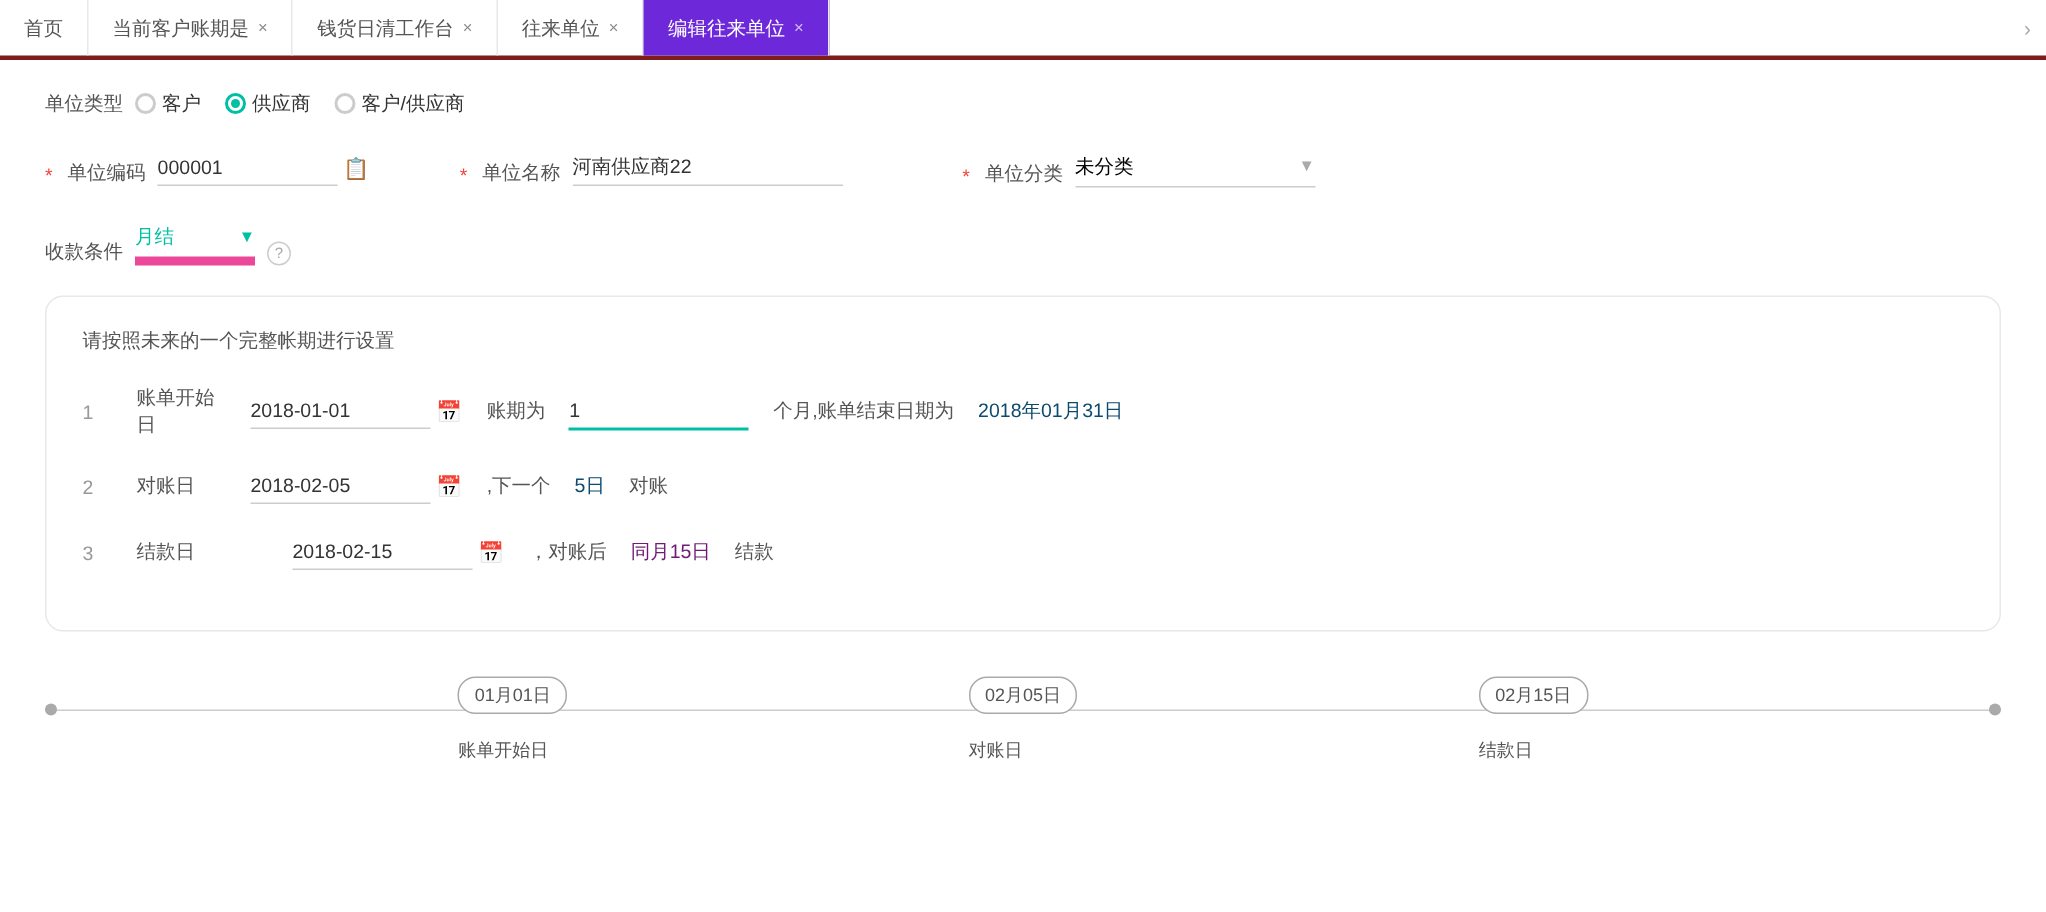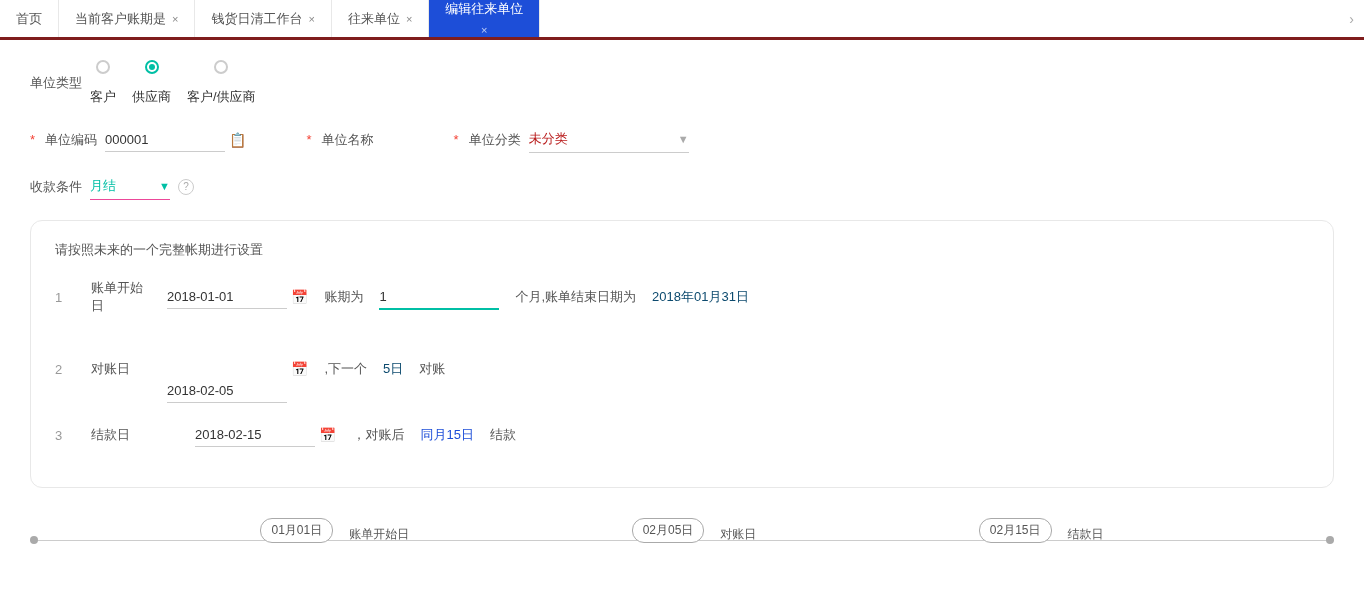--- a/index.html
+++ b/index.html
@@ -19,23 +19,22 @@
       padding: 0 16px;
       cursor: pointer;
       font-size: 13px;
       color: #555;
       border-right: 1px solid #e8e8e8;
       white-space: nowrap;
       gap: 6px;
       position: relative;
     }
     .tab.active {
-      background: #1d4ed8;
+      background: #6d28d9;
       color: #fff;
-      flex-direction: column;
     }
     .tab .close-icon {
       font-size: 11px;
       opacity: 0.7;
       cursor: pointer;
     }
     .tab.active .close-icon { color: #fff; }
     .tab-arrow {
       display: flex;
       align-items: center;
@@ -56,42 +55,41 @@
 
     
     .form-row {
       display: flex;
       align-items: center;
       margin-bottom: 20px;
       gap: 20px;
     }
     .form-group {
       display: flex;
-      align-items: center;
+      align-items: flex-end;
       gap: 8px;
     }
     .form-label {
       color: #555;
       white-space: nowrap;
     }
     .required-star {
       color: #f44336;
       margin-right: 2px;
     }
     .radio-group {
       display: flex;
       align-items: center;
       gap: 16px;
     }
     .radio-item {
       display: flex;
       align-items: center;
-      gap: 14px;
-      cursor: pointer;
-      flex-direction: column;
+      gap: 4px;
+      cursor: pointer;
     }
     .radio-circle {
       width: 14px;
       height: 14px;
       border-radius: 50%;
       border: 2px solid #ccc;
       display: flex;
       align-items: center;
       justify-content: center;
     }
@@ -183,21 +181,21 @@
       color: #555;
     }
     .row-hint {
       color: #555;
       font-size: 13px;
     }
     .highlight-orange {
       color: #0c4a6e;
     }
     .highlight-teal {
-      color: #1d4ed8;
+      color: #701a75;
     }
 
     
     .preview-text {
       font-size: 13px;
       color: #555;
       margin-bottom: 24px;
       line-height: 1.6;
     }
 
@@ -218,22 +216,22 @@
     }
     .timeline-items {
       display: flex;
       align-items: flex-start;
       width: 100%;
       justify-content: space-between;
       position: relative;
     }
     .timeline-node {
       display: flex;
-      flex-direction: row;
-      align-items: flex-end;
+      flex-direction: column;
+      align-items: flex-start;
       gap: 16px;
     }
     .timeline-tag {
       border: 1px solid #aaa;
       border-radius: 12px;
       padding: 3px 10px;
       font-size: 12px;
       color: #555;
       background: #fff;
       white-space: nowrap;
@@ -296,35 +294,36 @@
       <span class="required-star">*</span>
       <span class="form-label">单位编码</span>
       <div class="input-with-icon">
         <input class="input-field" type="text" style="width: 120px;" value="000001">
         <span class="calendar-icon">📋</span>
       </div>
     </div>
     <div class="form-group" style="margin-left:40px;">
       <span class="required-star">*</span>
       <span class="form-label">单位名称</span>
+      <input class="input-field" type="text" style="width: 180px;" value="河南供应商22">
     </div>
     <div class="form-group" style="margin-left:60px;">
       <span class="required-star">*</span>
       <span class="form-label">单位分类</span>
       <div class="select-field" style="min-width:160px;">
-        <span style="color:#b91c1c;flex:1;">未分类</span>
+        <span style="color:#000000;flex:1;">未分类</span>
         <span class="chevron-down">▼</span>
       </div>
     </div>
   </div>
 
   <div class="form-row">
     <div class="form-group">
       <span class="form-label">收款条件</span>
-      <div class="select-field" style="min-width:80px; border-bottom: 1px solid #ec4899;">
+      <div class="select-field" style="min-width:80px; border-bottom: 6px solid #ec4899;">
         <span style="color:#00bfa5;flex:1;">月结</span>
         <span class="chevron-down" style="color:#00bfa5;">▼</span>
       </div>
       <div class="help-icon">?</div>
     </div>
   </div>
 
   <div class="card">
     <div class="card-title">请按照未来的一个完整帐期进行设置</div>
 
@@ -338,21 +337,21 @@
       <span class="row-hint">账期为</span>
       <input class="input-field" type="text" style="width: 80px; border-bottom: 2px solid rgb(0, 191, 165);" value="1">
       <span class="row-hint">个月,账单结束日期为</span>
       <span class="row-hint highlight-orange">2018年01月31日</span>
     </div>
 
     <div class="setting-row">
       <span class="row-num">2</span>
       <span class="row-type-label">对账日</span>
       <div class="input-with-icon">
-        <input class="input-field" type="text" style="width: 110px; margin-top: 44px;" value="2018-02-05">
+        <input class="input-field" type="text" style="width: 110px;" value="2018-02-05">
         <span class="calendar-icon">📅</span>
       </div>
       <span class="row-hint">,下一个</span>
       <span class="row-hint highlight-orange">5日</span>
       <span class="row-hint">对账</span>
     </div>
 
     <div class="setting-row">
       <span class="row-num">3</span>
       <span class="row-type-label">结款日</span>

